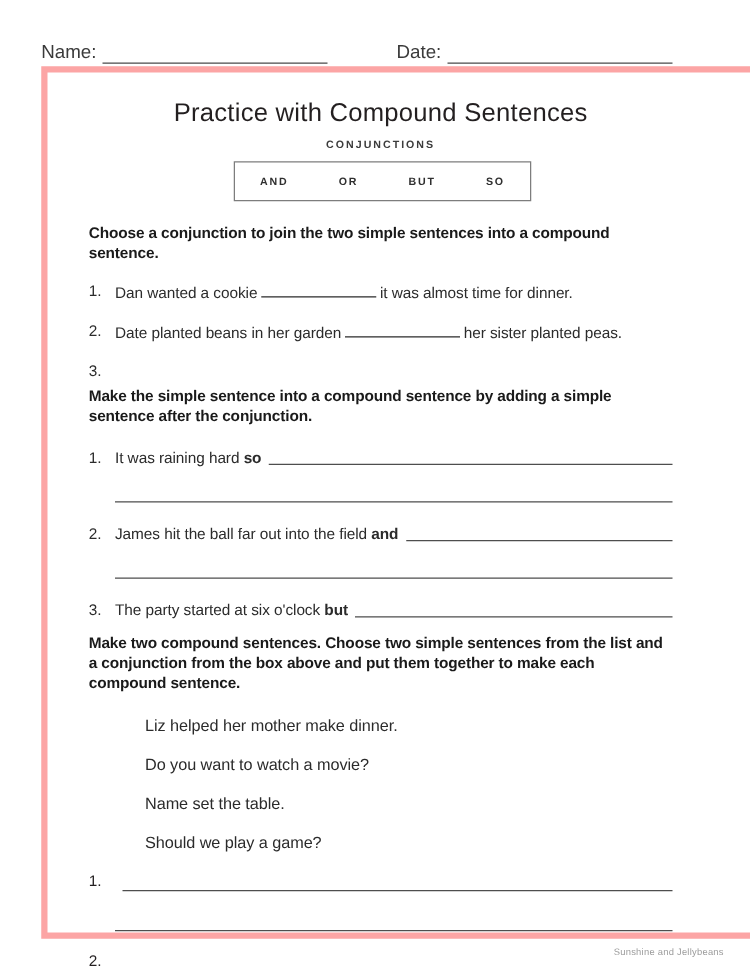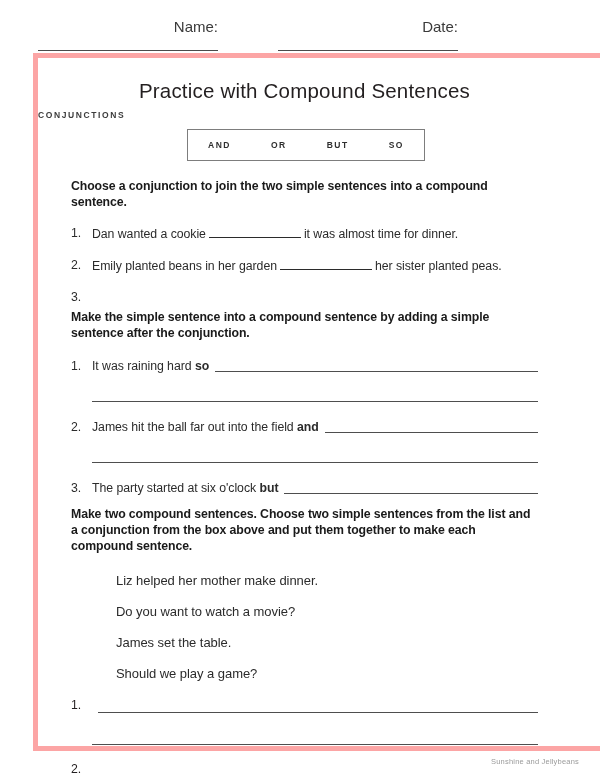--- a/index.html
+++ b/index.html
@@ -24,21 +24,20 @@
     width: 534px;
     height: 22px;
     display: flex;
     align-items: flex-end;
   }
   .field {
     display: flex;
     align-items: flex-end;
     font-size: 15px;
     color: #3a3a3a;
-    flex-direction: column;
   }
   .field-label {
     white-space: nowrap;
     padding-bottom: 1px;
   }
   .field-blank {
     border-bottom: 1.6px solid #4a4a4a;
     height: 14px;
     margin-left: 5px;
   }
@@ -78,21 +77,21 @@
     color: #231f20;
     font-weight: normal;
   }
 
   
   .conj-label {
     position: absolute;
     top: 52px;
     left: 0;
     width: 533px;
-    text-align: left;
+    text-align: center;
     font-size: 8.5px;
     font-weight: bold;
     letter-spacing: 1.6px;
     color: #3c3c3c;
   }
   .conj-box {
     position: absolute;
     top: 71px;
     left: 149px;
     width: 238px;
@@ -225,21 +224,21 @@
     <div class="section" id="section-one">
       <div class="instruction">Choose a conjunction to join the two simple sentences into a compound sentence.</div>
 
       <div class="q-item">
         <span class="q-num">1.</span>
         <span class="q-text"><span>Dan wanted a cookie</span><span class="blank-inline"></span><span>it was almost time for dinner.</span></span>
       </div>
 
       <div class="q-item">
         <span class="q-num">2.</span>
-        <span class="q-text"><span>Emily planted beans in her garden</span><span class="blank-inline"></span><span>her sister planted peas.</span></span>
+        <span class="q-text"><span>Date planted beans in her garden</span><span class="blank-inline"></span><span>her sister planted peas.</span></span>
       </div>
 
       <div class="q-item">
         <span class="q-num">3.</span>
       </div>
     </div>
 
     <div class="section" id="section-two">
       <div class="instruction">Make the simple sentence into a compound sentence by adding a simple sentence after the conjunction.</div>
 
@@ -269,21 +268,21 @@
         </div>
       </div>
     </div>
 
     <div class="section" id="section-three">
       <div class="instruction">Make two compound sentences.  Choose two simple sentences from the list and a conjunction from the box above and put them together to make each compound sentence.</div>
 
       <div class="sentence-list">
         <div class="list-item">Liz helped her mother make dinner.</div>
         <div class="list-item">Do you want to watch a movie?</div>
-        <div class="list-item">James set the table.</div>
+        <div class="list-item">Name set the table.</div>
         <div class="list-item">Should we play a game?</div>
       </div>
 
       <div class="answer-block">
         <div class="pair">
           <div class="answer-row">
             <span class="q-num">1.</span>
             <span class="rule-flex"></span>
           </div>
           <div class="rule-full"></div>

